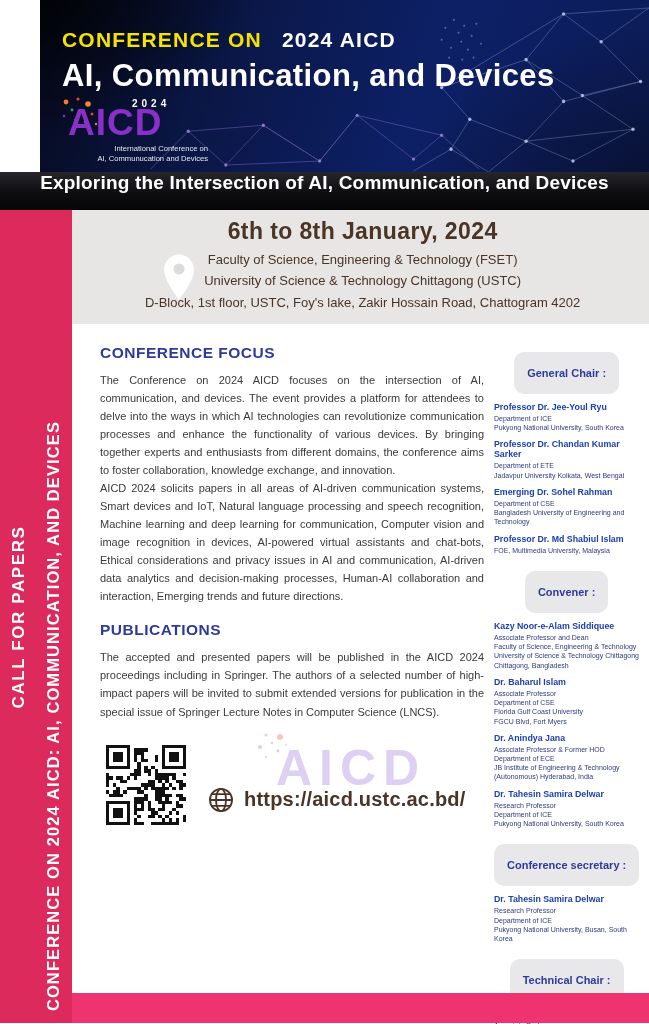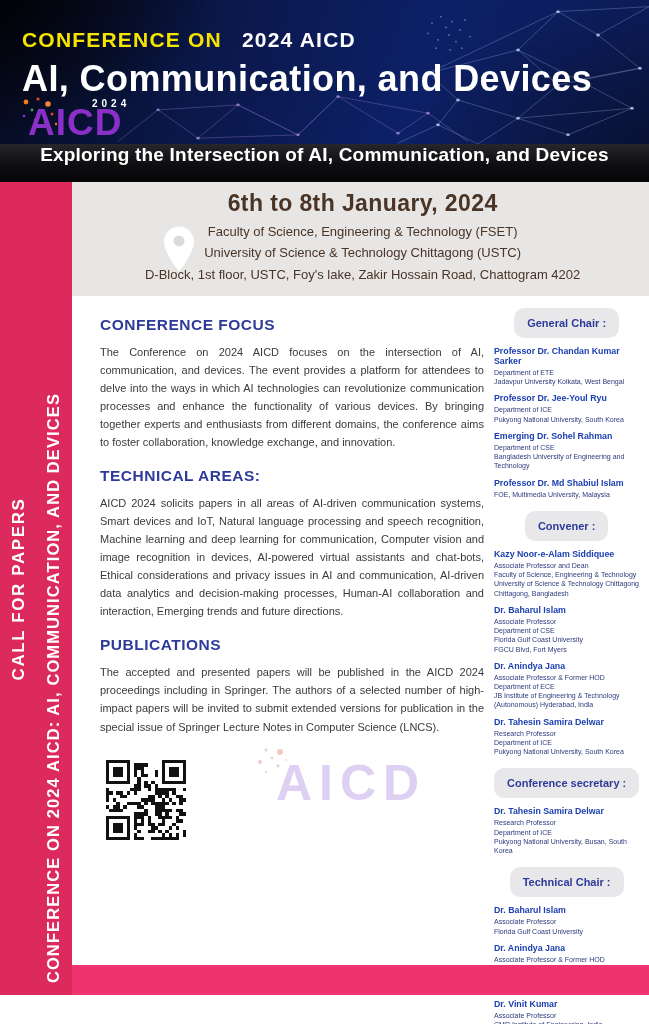--- a/index.html
+++ b/index.html
@@ -17,31 +17,32 @@
     --body-text:#3a3a3e;
     --watermark-purple:#ddd0f2;
   }
   *{margin:0;padding:0;box-sizing:border-box;}
   html,body{width:649px;height:1024px;overflow:hidden;}
   body{font-family:"Liberation Sans",sans-serif;background:#fff;}
   .poster{position:relative;width:649px;height:1024px;background:#fff;}
 
   
   .header{
-    position:relative;height:144px;overflow:hidden;
+    position:relative;height:172px;overflow:hidden;
     background:
       radial-gradient(ellipse 420px 260px at -5% -10%, rgba(0,0,0,.92), rgba(0,0,0,0) 60%),
       radial-gradient(ellipse 500px 300px at 108% 115%, rgba(6,10,28,.75), rgba(0,0,0,0) 60%),
       linear-gradient(108deg,#060a1c 0%,#0a1644 28%,#0d2066 62%,#0c1c58 100%);
+    margin-left: 40px;
   }
   .mesh{position:absolute;inset:0;width:100%;height:100%;}
   .kicker{position:absolute;left:22px;top:28px;font-size:21px;font-weight:bold;letter-spacing:1.2px;white-space:nowrap;}
   .kicker .k1{color:var(--yellow);}
   .kicker .k2{color:#fff;margin-left:20px;}
-  .main-title{position:absolute;left:22px;top:58px;font-size:36px;font-weight:bold;color:#fff;letter-spacing:.4px;white-space:nowrap;}
+  .main-title{position:absolute;left:22px;top:58px;font-size:31px;font-weight:bold;color:#fff;letter-spacing:.4px;white-space:nowrap;}
   .logo{position:absolute;left:18px;top:96px;width:150px;height:72px;}
   .logo-dots{position:absolute;left:0;top:-2px;}
   .logo-year{position:absolute;left:74px;top:2px;color:#fff;font-size:10px;font-weight:bold;letter-spacing:4px;}
   .logo-name{position:absolute;left:10px;top:8px;font-size:37px;font-weight:bold;color:var(--logo-purple);letter-spacing:1px;line-height:1;}
   .logo-sub{position:absolute;left:0;top:48px;width:150px;text-align:right;color:#e9e9f2;font-size:7.6px;line-height:1.3;}
 
   
   .tagline-bar{
     height:38px;display:flex;align-items:flex-start;justify-content:center;
     background:linear-gradient(180deg,#26262b 0%,#0e0e11 55%,#050507 100%);
@@ -70,22 +71,22 @@
 
   .bottom-row{position:relative;margin-top:14px;height:104px;}
   .qr{position:absolute;left:2px;top:6px;width:88px;height:88px;}
   .watermark{position:absolute;left:176px;top:8px;z-index:0;font-size:50px;font-weight:bold;letter-spacing:7px;color:var(--watermark-purple);line-height:1;}
   .wm-dots{position:absolute;left:150px;top:-6px;z-index:0;}
   .url-row{position:absolute;left:108px;top:52px;z-index:1;display:flex;align-items:center;gap:10px;}
   .url-text{font-size:20px;font-weight:bold;color:var(--brown);letter-spacing:.2px;white-space:nowrap;}
 
   .right-col{flex:1;padding:8px 6px 0 10px;}
   .group{margin-bottom:12px;}
-  .badge{width:fit-content;margin:0 auto 8px;background:var(--badge-gray);color:var(--heading-blue);
-    font-size:11px;font-weight:bold;padding:9px 13px;border-radius:10px;white-space:nowrap;}
+  .badge{width:fit-content;margin:16px auto 8px;background:var(--badge-gray);color:var(--heading-blue);
+    font-size:11px;font-weight:bold;padding:15px 13px;border-radius:10px;white-space:nowrap;}
   .member{margin-bottom:7px;}
   .member-name{color:var(--name-blue);font-weight:bold;font-size:8.8px;margin-bottom:2px;}
   .member-detail{color:var(--sub-navy);font-size:7px;line-height:1.32;}
 
   .footer-bar{position:absolute;left:0;right:0;bottom:0;height:30px;background:var(--footer-pink);}
 </style>
 </head>
 <body>
 
 <div class="poster">
@@ -193,21 +194,20 @@
       </div>
 
       <div class="columns">
 
         <div class="left-col">
           <div class="sec">
             <div class="sec-title">CONFERENCE FOCUS</div>
             <div class="sec-body">The Conference on 2024 AICD focuses on the intersection of AI, communication, and devices. The event provides a platform for attendees to delve into the ways in which AI technologies can revolutionize communication processes and enhance the functionality of various devices. By bringing together experts and enthusiasts from different domains, the conference aims to foster collaboration, knowledge exchange, and innovation.</div>
           </div>
           <div class="sec">
-            <div class="sec-title">TECHNICAL AREAS:</div>
             <div class="sec-body">AICD 2024 solicits papers in all areas of AI-driven communication systems, Smart devices and IoT, Natural language processing and speech recognition, Machine learning and deep learning for communication, Computer vision and image recognition in devices, AI-powered virtual assistants and chat-bots, Ethical considerations and privacy issues in AI and communication, AI-driven data analytics and decision-making processes, Human-AI collaboration and interaction, Emerging trends and future directions.</div>
           </div>
           <div class="sec">
             <div class="sec-title">PUBLICATIONS</div>
             <div class="sec-body">The accepted and presented papers will be published in the AICD 2024 proceedings including in Springer. The authors of a selected number of high-impact papers will be invited to submit extended versions for publication in the special issue of Springer Lecture Notes in Computer Science (LNCS).</div>
           </div>
 
           <div class="bottom-row">
             <svg class="wm-dots" width="50" height="40" viewBox="0 0 50 40" aria-hidden="true">
               <circle cx="30" cy="8" r="3" fill="#f0b9b4" opacity=".8"></circle>
@@ -472,35 +472,43 @@
                 <rect x="11" y="23" width="1" height="1" fill="#111"></rect>
                 <rect x="14" y="23" width="1" height="1" fill="#111"></rect>
                 <rect x="15" y="23" width="1" height="1" fill="#111"></rect>
                 <rect x="16" y="23" width="1" height="1" fill="#111"></rect>
                 <rect x="17" y="23" width="1" height="1" fill="#111"></rect>
                 <rect x="18" y="23" width="1" height="1" fill="#111"></rect>
                 <rect x="19" y="23" width="1" height="1" fill="#111"></rect>
                 <rect x="20" y="23" width="1" height="1" fill="#111"></rect>
                 <rect x="21" y="23" width="1" height="1" fill="#111"></rect>
               </svg>
+            <div class="url-row">
+              <svg width="26" height="26" viewBox="0 0 24 24" fill="none" stroke="#4a3426" stroke-width="1.7" aria-hidden="true">
+                <circle cx="12" cy="12" r="10.2"></circle>
+                <ellipse cx="12" cy="12" rx="4.6" ry="10.2"></ellipse>
+                <path d="M1.8 12h20.4M3 6.6h18M3 17.4h18"></path>
+              </svg>
+              <span class="url-text">https://aicd.ustc.ac.bd/</span>
+            </div>
           </div>
         </div>
 
         <div class="right-col">
             <div class="group">
               <div class="badge">General Chair :</div>
               <div class="member">
+                <div class="member-name">Professor Dr. Jee-Youl Ryu</div>
+                <div class="member-detail">Department of ICE</div>
+                <div class="member-detail">Pukyong National University,  South Korea</div>
+              </div>
+              <div class="member">
                 <div class="member-name">Professor Dr. Chandan Kumar Sarker</div>
                 <div class="member-detail">Department of ETE</div>
                 <div class="member-detail">Jadavpur University Kolkata, West Bengal</div>
-              </div>
-              <div class="member">
-                <div class="member-name">Professor Dr. Jee-Youl Ryu</div>
-                <div class="member-detail">Department of ICE</div>
-                <div class="member-detail">Pukyong National University,  South Korea</div>
               </div>
               <div class="member">
                 <div class="member-name">Emerging Dr. Sohel Rahman</div>
                 <div class="member-detail">Department of CSE</div>
                 <div class="member-detail">Bangladesh University of Engineering and Technology</div>
               </div>
               <div class="member">
                 <div class="member-name">Professor Dr. Md Shabiul Islam</div>
                 <div class="member-detail">FOE, Multimedia University, Malaysia</div>
               </div>

